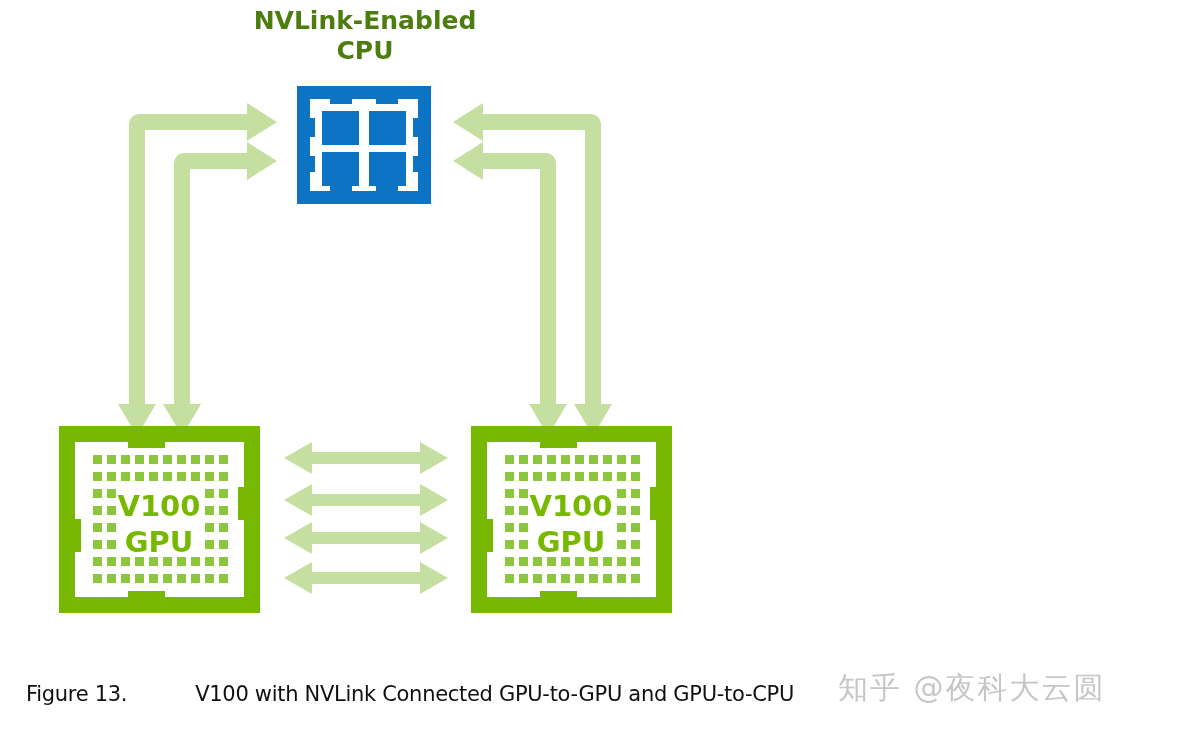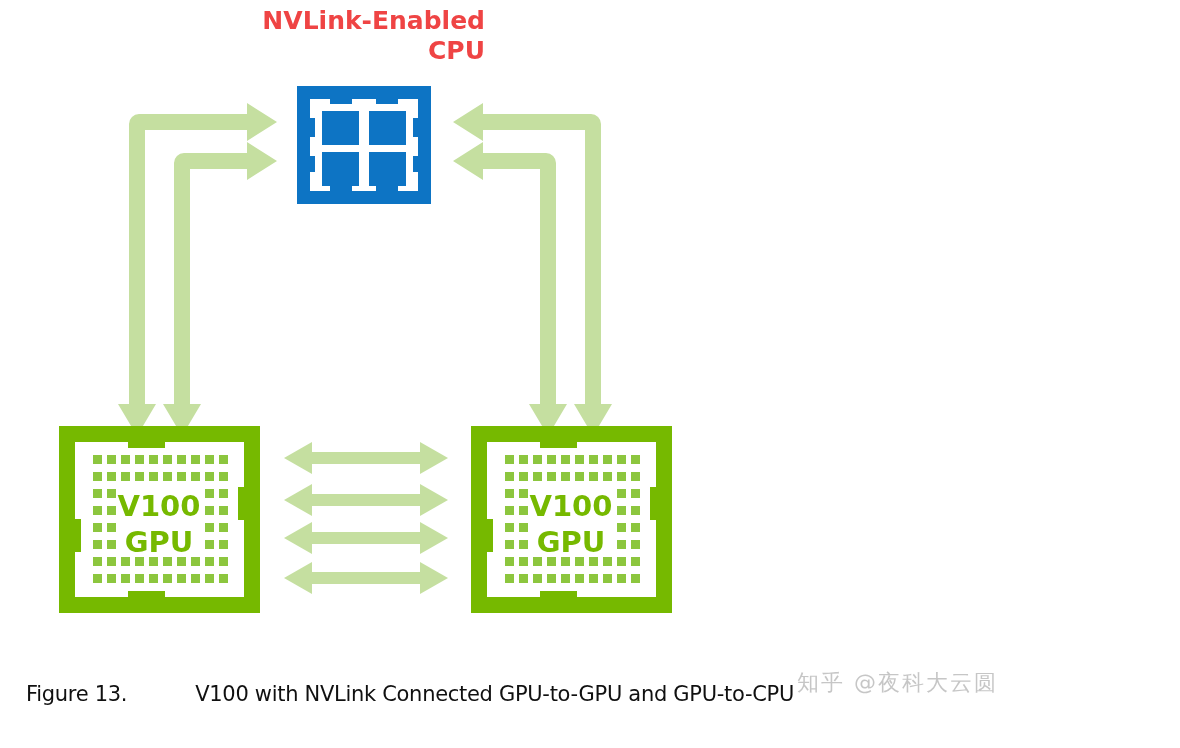--- a/index.html
+++ b/index.html
@@ -24,48 +24,48 @@
     position: absolute;
     left: 0; top: 0;
     width: 1180px;
     height: 748px;
   }
   .cpu-title {
     position: absolute;
     left: 245px;
     top: 6px;
     width: 240px;
-    text-align: right;
+    text-align: center;
     font-family: "DejaVu Sans", "Liberation Sans", sans-serif;
     font-size: 25px;
     font-weight: bold;
     line-height: 30px;
-    color: #ef4444;
+    color: #4d7c0f;
     letter-spacing: 0px;
   }
   .caption {
     position: absolute;
     left: 26px;
     top: 682px;
     font-family: "DejaVu Sans", "Liberation Sans", sans-serif;
     font-size: 21px;
     font-weight: 400;
     color: #101010;
     white-space: nowrap;
     letter-spacing: -0.3px;
   }
   .caption .fig-num { display: inline-block; }
   .caption .fig-gap { display: inline-block; width: 68px; }
   .caption .fig-text { display: inline-block; }
   .watermark {
     position: absolute;
-    left: 797px;
+    left: 838px;
     top: 668px;
     font-family: "DejaVu Sans", "Liberation Sans", sans-serif;
-    font-size: 22px;
+    font-size: 30px;
     font-weight: 400;
     color: rgba(120,120,120,0.42);
     white-space: nowrap;
     letter-spacing: 2px;
     pointer-events: none;
   }
 </style>
 </head>
 <body>
 

